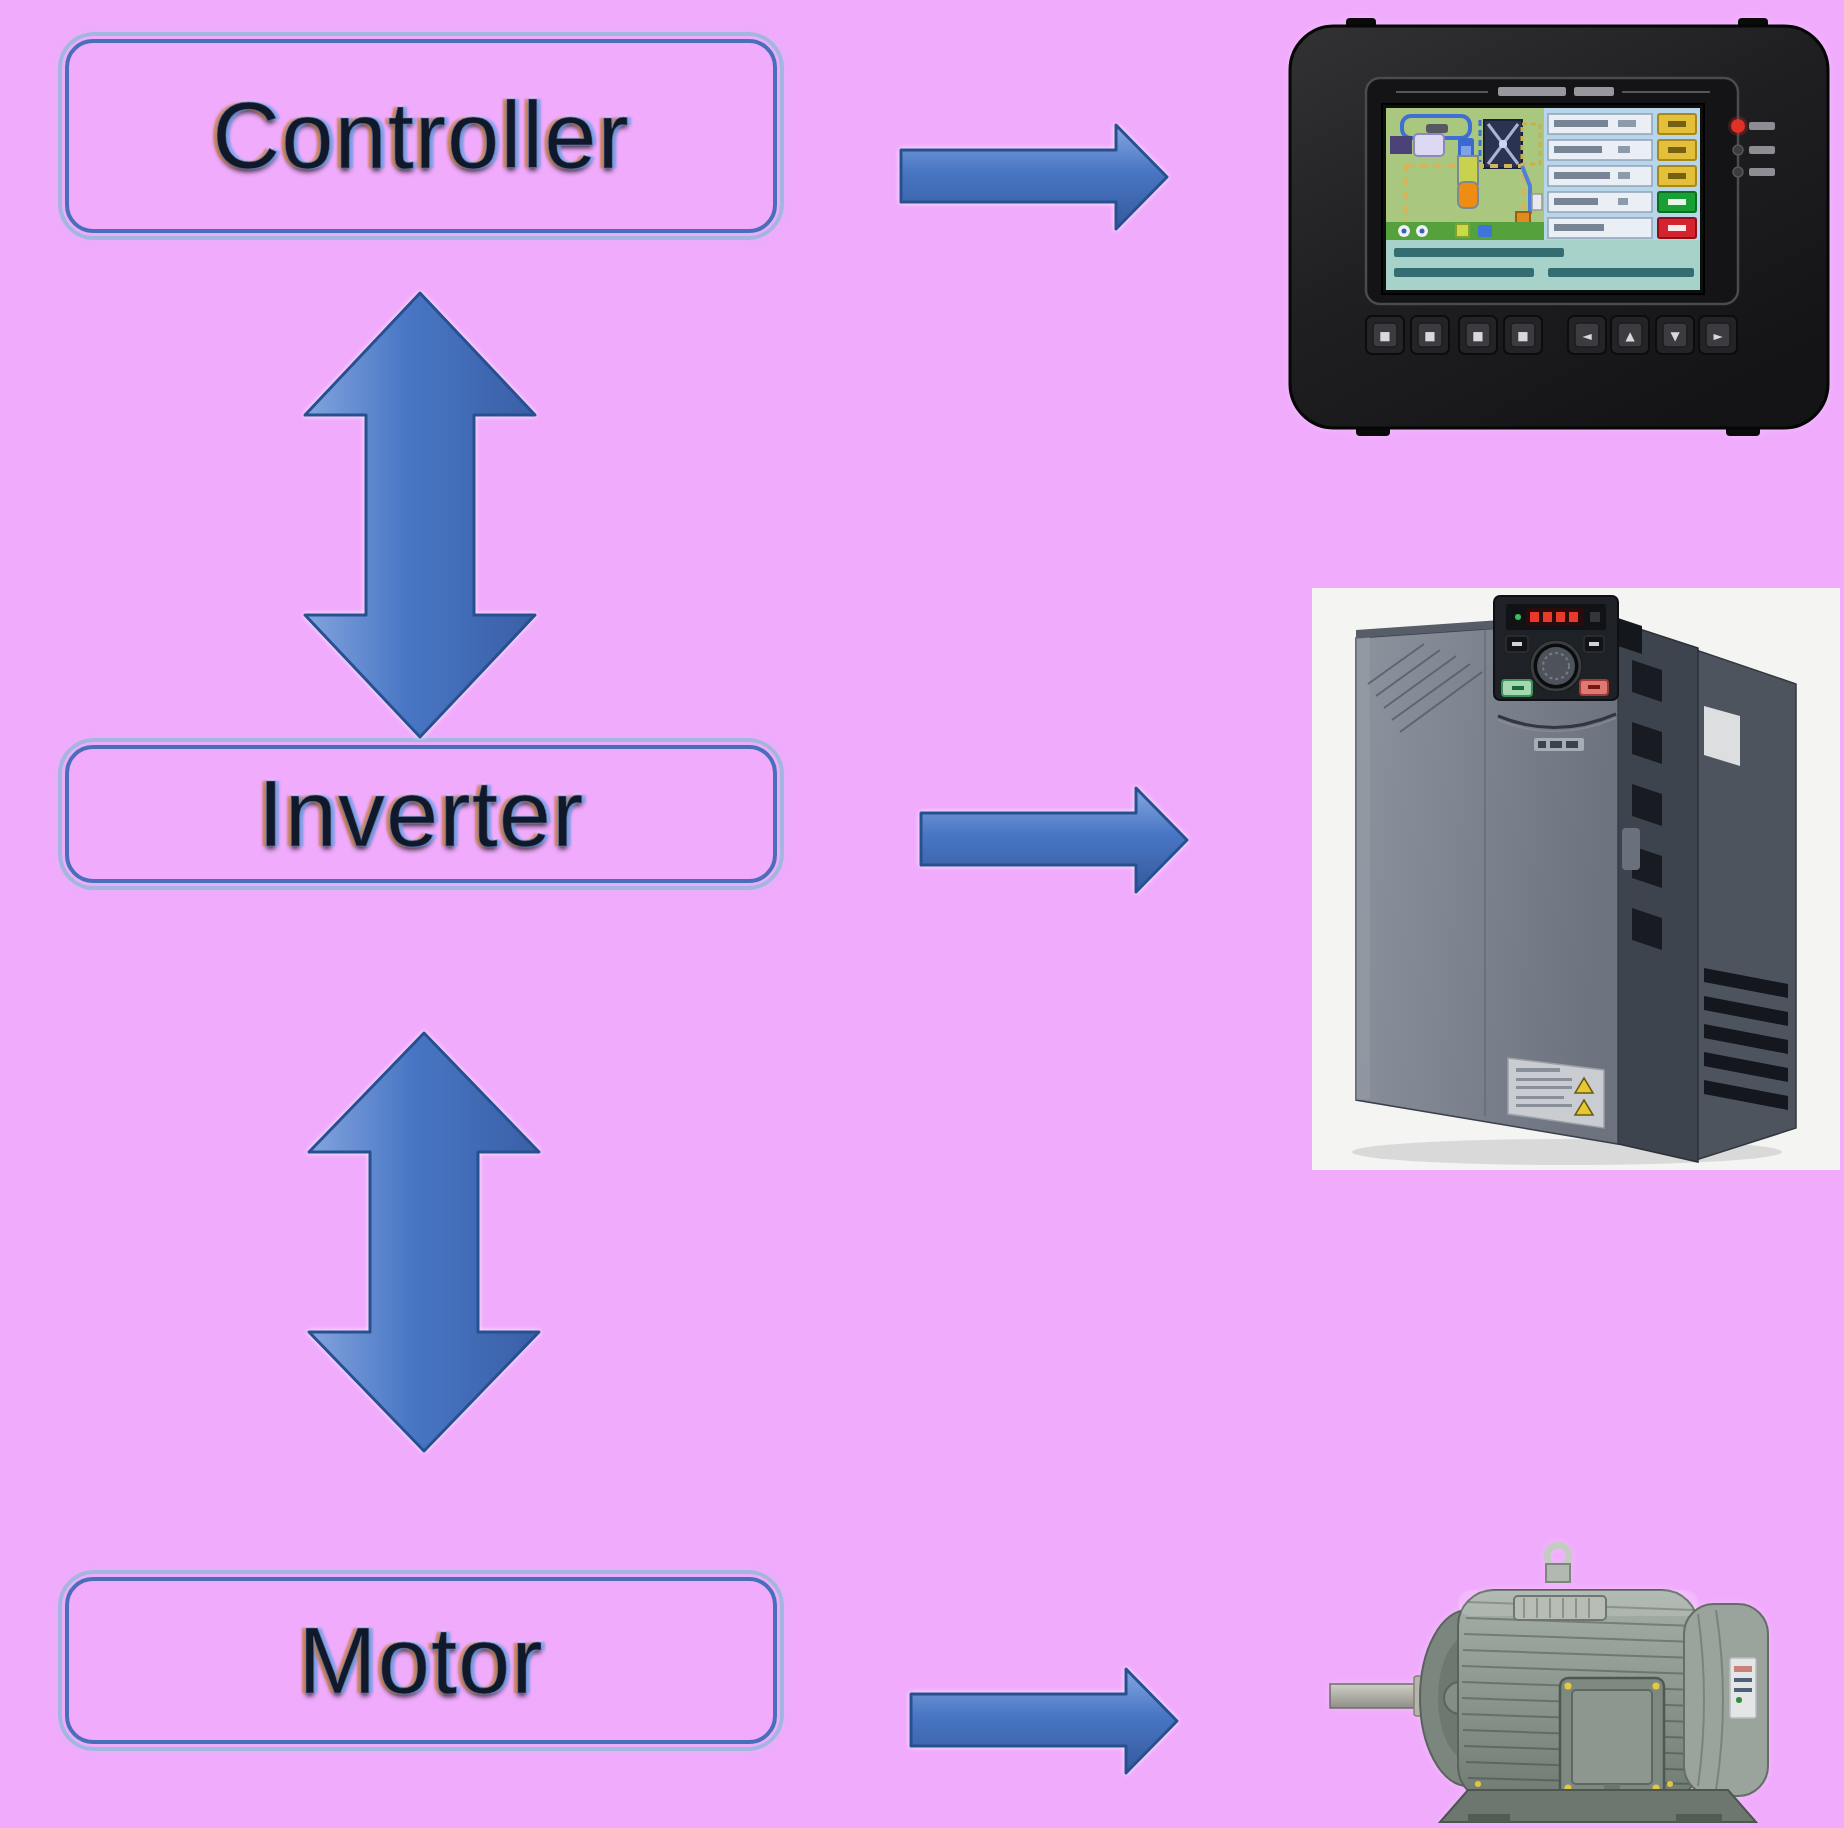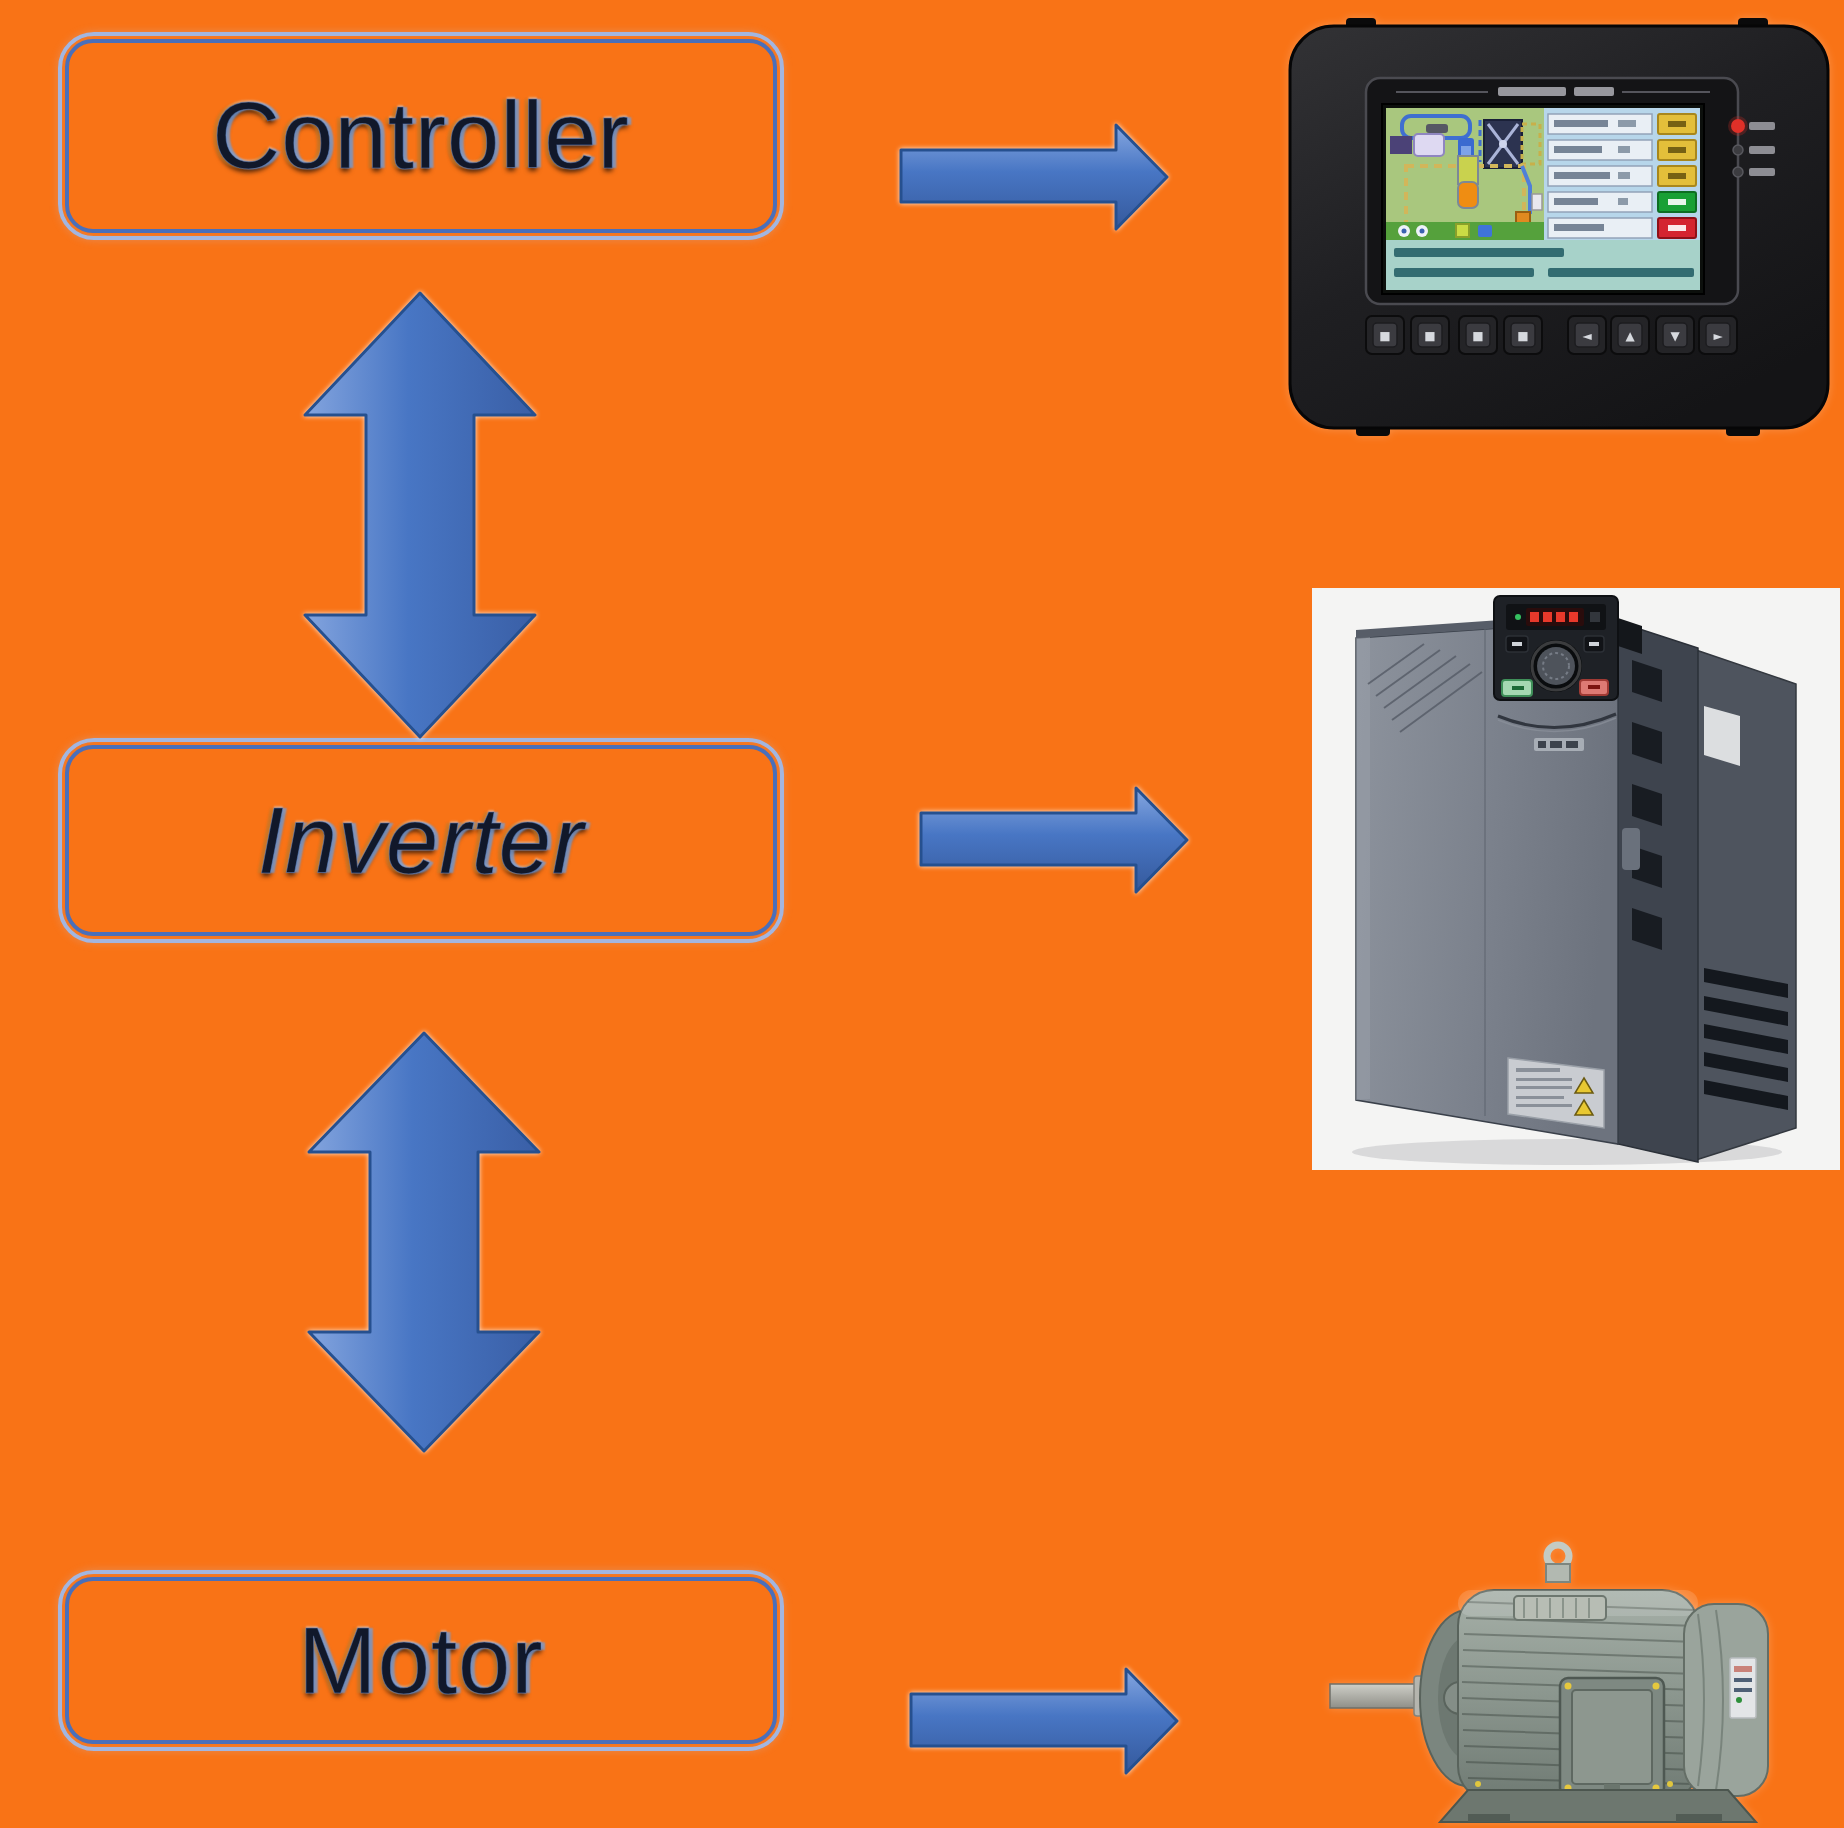--- a/index.html
+++ b/index.html
@@ -1,27 +1,27 @@
 <!DOCTYPE html>
 <html><head>
 <meta charset="utf-8">
 <style>
   html,body{margin:0;padding:0;background:#000;}
-  .canvas{position:relative;width:1844px;height:1828px;background:#f97316;overflow:hidden;
+  .canvas{position:relative;width:1844px;height:1828px;background:#f0abfc;overflow:hidden;
           font-family:"Liberation Sans",sans-serif;}
 
   
   .flow-box{position:absolute;left:58px;width:726px;box-sizing:border-box;
             border:4px solid #a3b6e0;border-radius:36px;
             box-shadow:0 0 9px rgba(190,205,240,.28), inset 0 0 6px rgba(190,205,240,.18);
             display:flex;align-items:center;justify-content:center;}
   .flow-box::before{content:"";position:absolute;inset:3px;border:4px solid #4a6fba;
             border-radius:28px;pointer-events:none;}
   #box-controller{top:32px;height:208px;}
-  #box-inverter{top:738px;height:205px;font-style:italic;}
+  #box-inverter{top:738px;height:152px;}
   #box-motor{top:1570px;height:181px;}
 
   .flow-label{font-size:94px;font-weight:400;letter-spacing:1px;color:#11182a;
 .30            line-height:1;position:relative;z-index:2;
             -webkit-text-stroke:1px rgba(95,135,205,.5);
             text-shadow:-4px 0 2px rgba(200,125,42,.66),
                          4px 0 2px rgba(105,165,238,.72),
                          0 -2px 2px rgba(235,244,255,.4),
                          0 3px 5px rgba(0,0,0,.75);}
 

